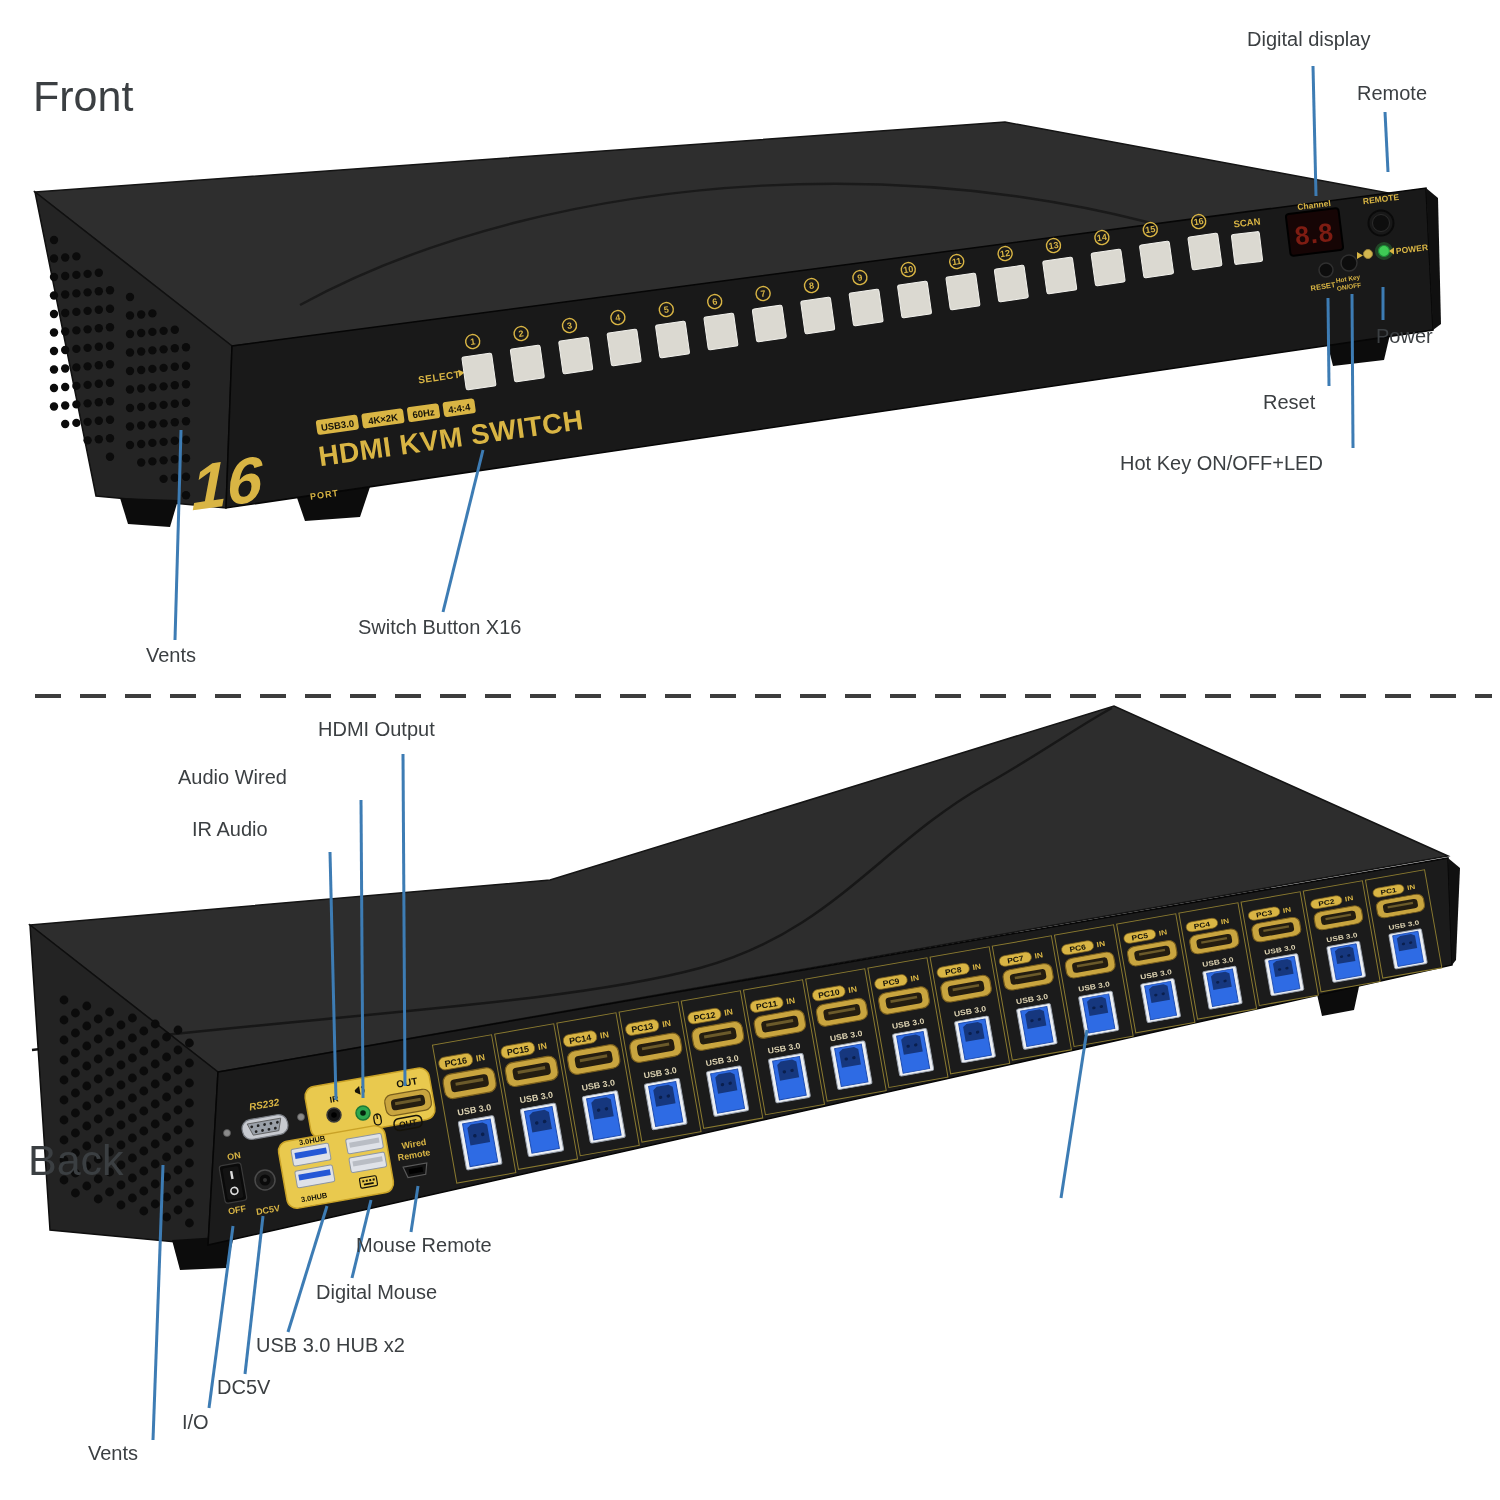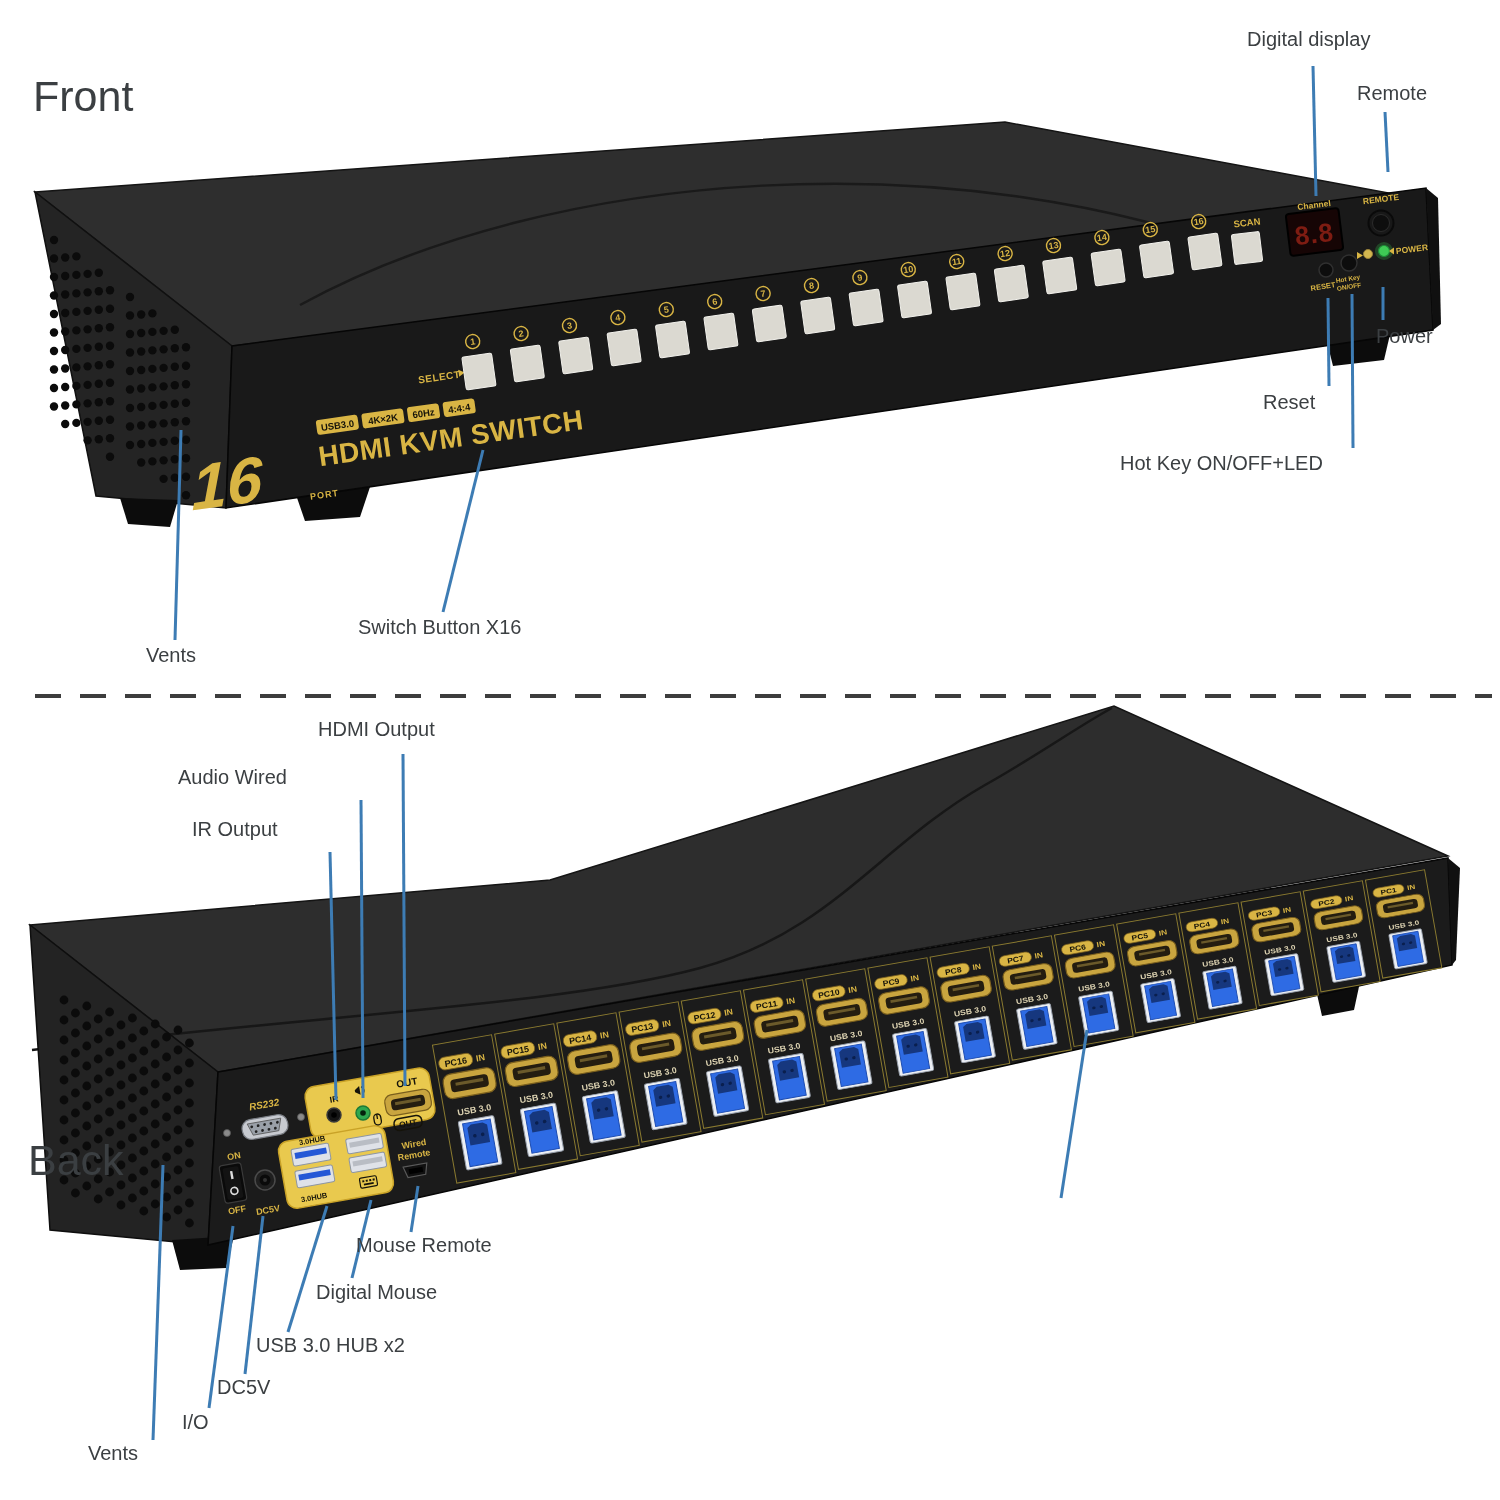--- a/index.html
+++ b/index.html
@@ -42,21 +42,21 @@
   <div class="ann" style="left:1247px;top:28px">Digital display</div>
   <div class="ann" style="left:1357px;top:82px">Remote</div>
   <div class="ann" style="left:1376px;top:325px">Power</div>
   <div class="ann" style="left:1263px;top:391px">Reset</div>
   <div class="ann" style="left:1120px;top:452px">Hot Key ON/OFF+LED</div>
   <div class="ann" style="left:358px;top:616px">Switch Button X16</div>
   <div class="ann" style="left:146px;top:644px">Vents</div>
 
   <div class="ann" style="left:318px;top:718px">HDMI Output</div>
   <div class="ann" style="left:178px;top:766px">Audio Wired</div>
-  <div class="ann" style="left:192px;top:818px">IR Output</div>
+  <div class="ann" style="left:192px;top:818px">IR Audio</div>
   <div class="ann" style="left:356px;top:1234px">Mouse Remote</div>
   <div class="ann" style="left:316px;top:1281px">Digital Mouse</div>
   <div class="ann" style="left:256px;top:1334px">USB 3.0 HUB x2</div>
   <div class="ann" style="left:217px;top:1376px">DC5V</div>
   <div class="ann" style="left:182px;top:1411px">I/O</div>
   <div class="ann" style="left:88px;top:1442px">Vents</div>
 
   <svg id="scene" width="1500" height="1500" viewBox="0 0 1500 1500" xmlns="http://www.w3.org/2000/svg">
 
     <g id="front-device">

